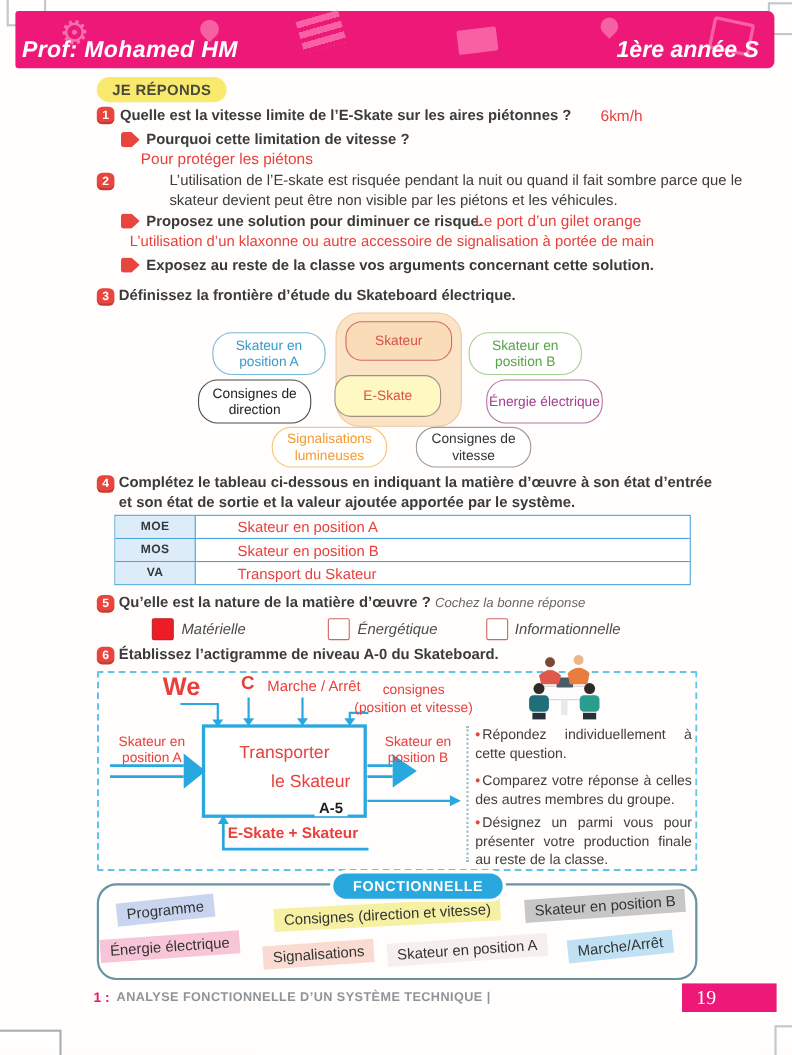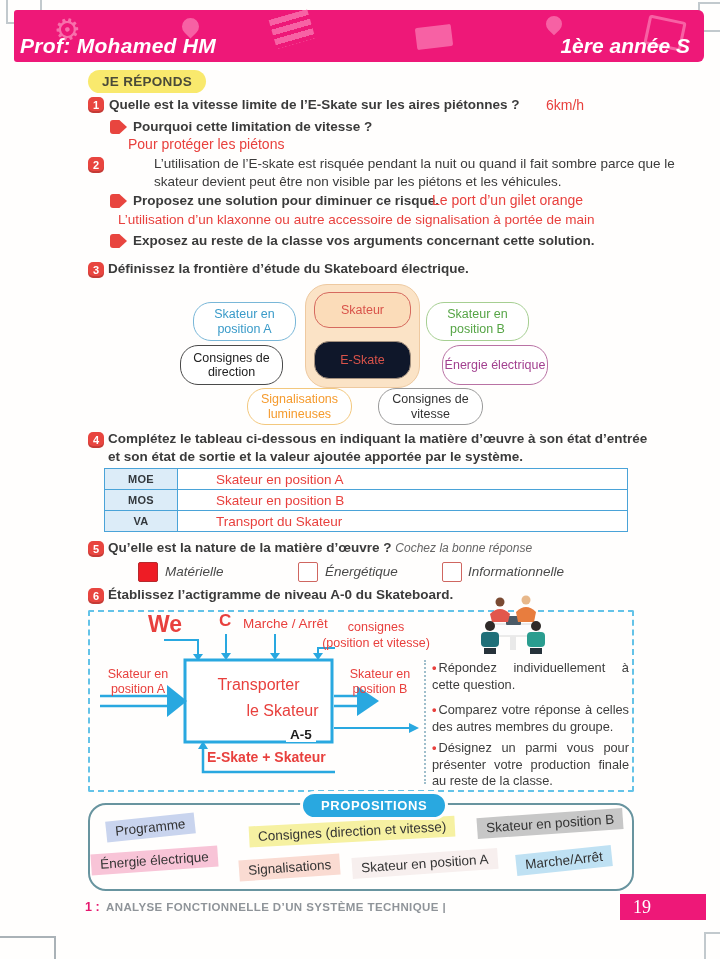--- a/index.html
+++ b/index.html
@@ -63,22 +63,22 @@
 
   
   .node {
     position:absolute; background:#fff; display:flex; align-items:center; justify-content:center;
     text-align:center; font-size:12.5px; line-height:1.15; border-radius:18px;
   }
   .sys-boundary { position:absolute; left:305px; top:284px; width:113px; height:102px;
     background:#fbe3c6; border:1.5px solid #eec9a0; border-radius:22px; }
   .n-skateur { left:314px; top:292px; width:95px; height:34px; border:1.5px solid #d66a5f;
     background:#fbdcb9; color:#d9534a; border-radius:15px; }
-  .n-eskate { left:314px; top:341px; width:95px; height:36px; border:1.5px solid #a3907e;
-    background:#0f172a; color:#d9534a; border-radius:15px; }
+  .n-eskate { left:304px; top:341px; width:95px; height:36px; border:1.5px solid #a3907e;
+    background:#fef9c3; color:#d9534a; border-radius:15px; }
   .n-posa { left:193px; top:302px; width:101px; height:37px; border:1.5px solid #79b7d8; color:#3a9bc9; }
   .n-posb { left:426px; top:302px; width:101px; height:37px; border:1.5px solid #a6cf92; color:#56a546; }
   .n-consdir { left:180px; top:345px; width:101px; height:38px; border:1.5px solid #4a4a4a; color:#222; }
   .n-energie { left:442px; top:345px; width:104px; height:38px; border:1.5px solid #b972a4; color:#a23f8f; }
   .n-signal { left:247px; top:388px; width:103px; height:35px; border:1.5px solid #f3c87e; color:#f59b2e; }
   .n-consvit { left:378px; top:388px; width:103px; height:35px; border:1.5px solid #9a9a9a; color:#333; }
 
   
   .moe-table { position:absolute; left:104px; top:468px; width:522px;
     border:1.5px solid #4aa3d8; background:#fff; }
@@ -288,21 +288,21 @@
     <rect x="8" y="56" width="12" height="6" fill="#26323a"></rect>
     <rect x="54" y="56" width="12" height="6" fill="#26323a"></rect>
     <rect x="34" y="44" width="6" height="14" fill="#e9e9e9"></rect>
   </svg>
 
   <p class="instr" style="top:660px;"><span class="dot">•</span><span>Répondez individuellement à cette question.</span></p>
   <p class="instr" style="top:702px;"><span class="dot">•</span><span>Comparez votre réponse à celles des autres membres du groupe.</span></p>
   <p class="instr" style="top:740px;"><span class="dot">•</span><span>Désignez un parmi vous pour présenter votre production finale au reste de la classe.</span></p>
 
   <div class="prop-panel"></div>
-  <div class="prop-title">PROPOSITIONS</div>
+  <div class="prop-title">FONCTIONNELLE</div>
   <span class="tag tag1" style="background-color: rgb(201, 212, 238);">Programme</span>
   <span class="tag tag2" style="background-color: rgb(246, 241, 162);">Consignes (direction et vitesse)</span>
   <span class="tag tag3" style="background-color: rgb(199, 199, 199);">Skateur en position B</span>
   <span class="tag tag4" style="background-color: rgb(248, 196, 215);">Énergie électrique</span>
   <span class="tag tag5" style="background-color: rgb(250, 219, 210);">Signalisations</span>
   <span class="tag tag6" style="background-color: rgb(247, 239, 238);">Skateur en position A</span>
   <span class="tag tag7" style="background-color: rgb(191, 225, 243);">Marche/Arrêt</span>
 
   <span class="chapter-num">1 :</span>
   <span class="chapter-title">ANALYSE FONCTIONNELLE D’UN SYSTÈME TECHNIQUE |</span>

